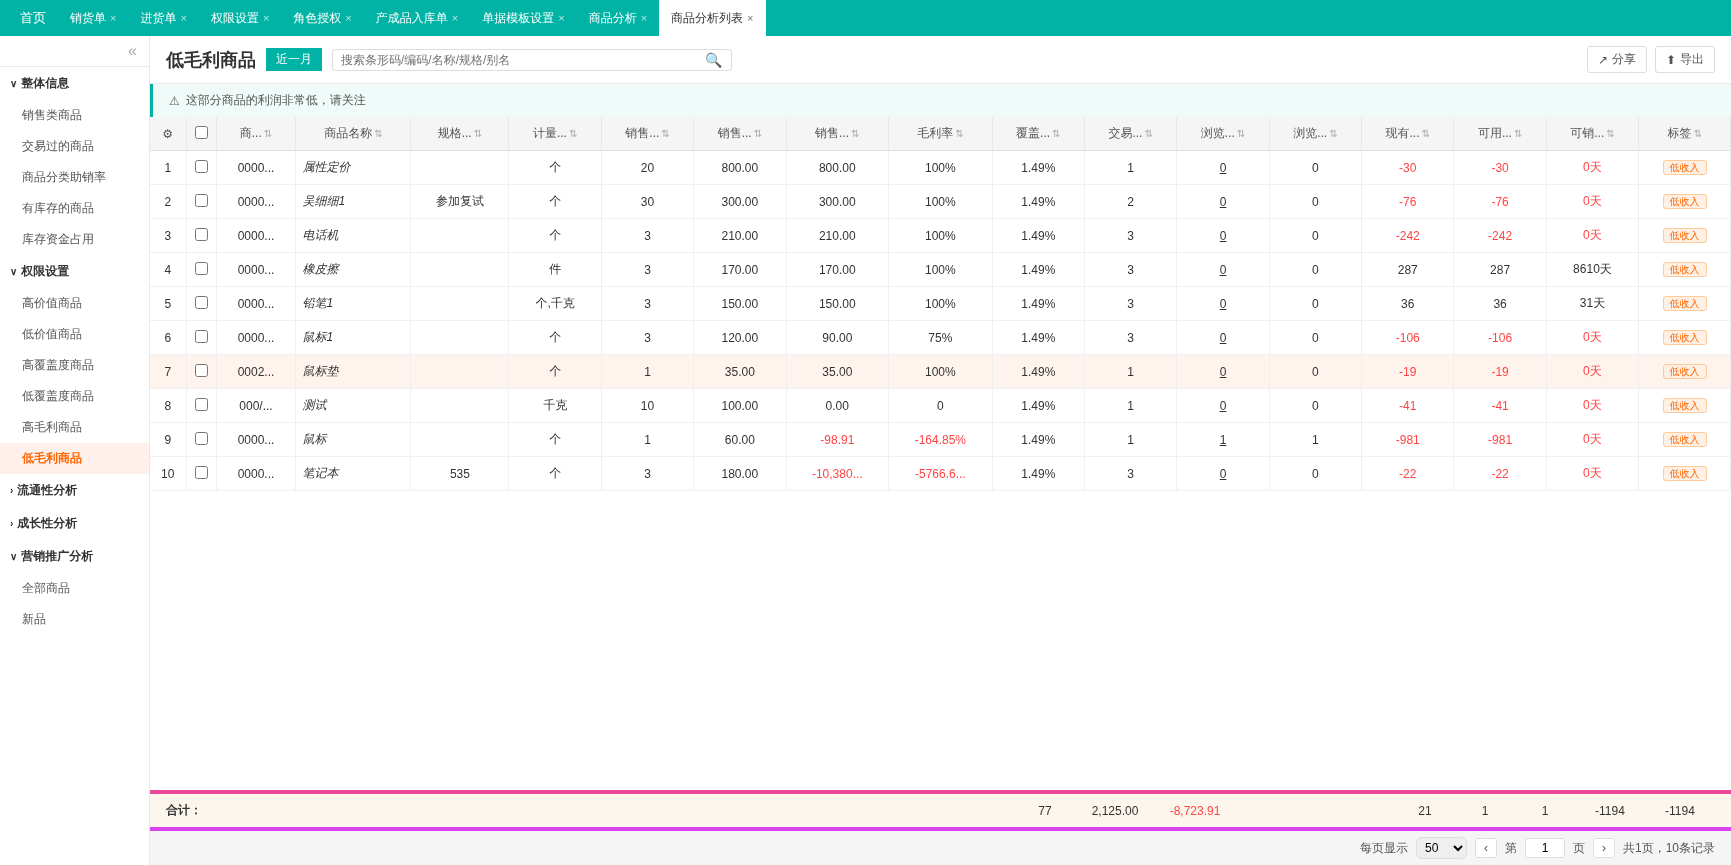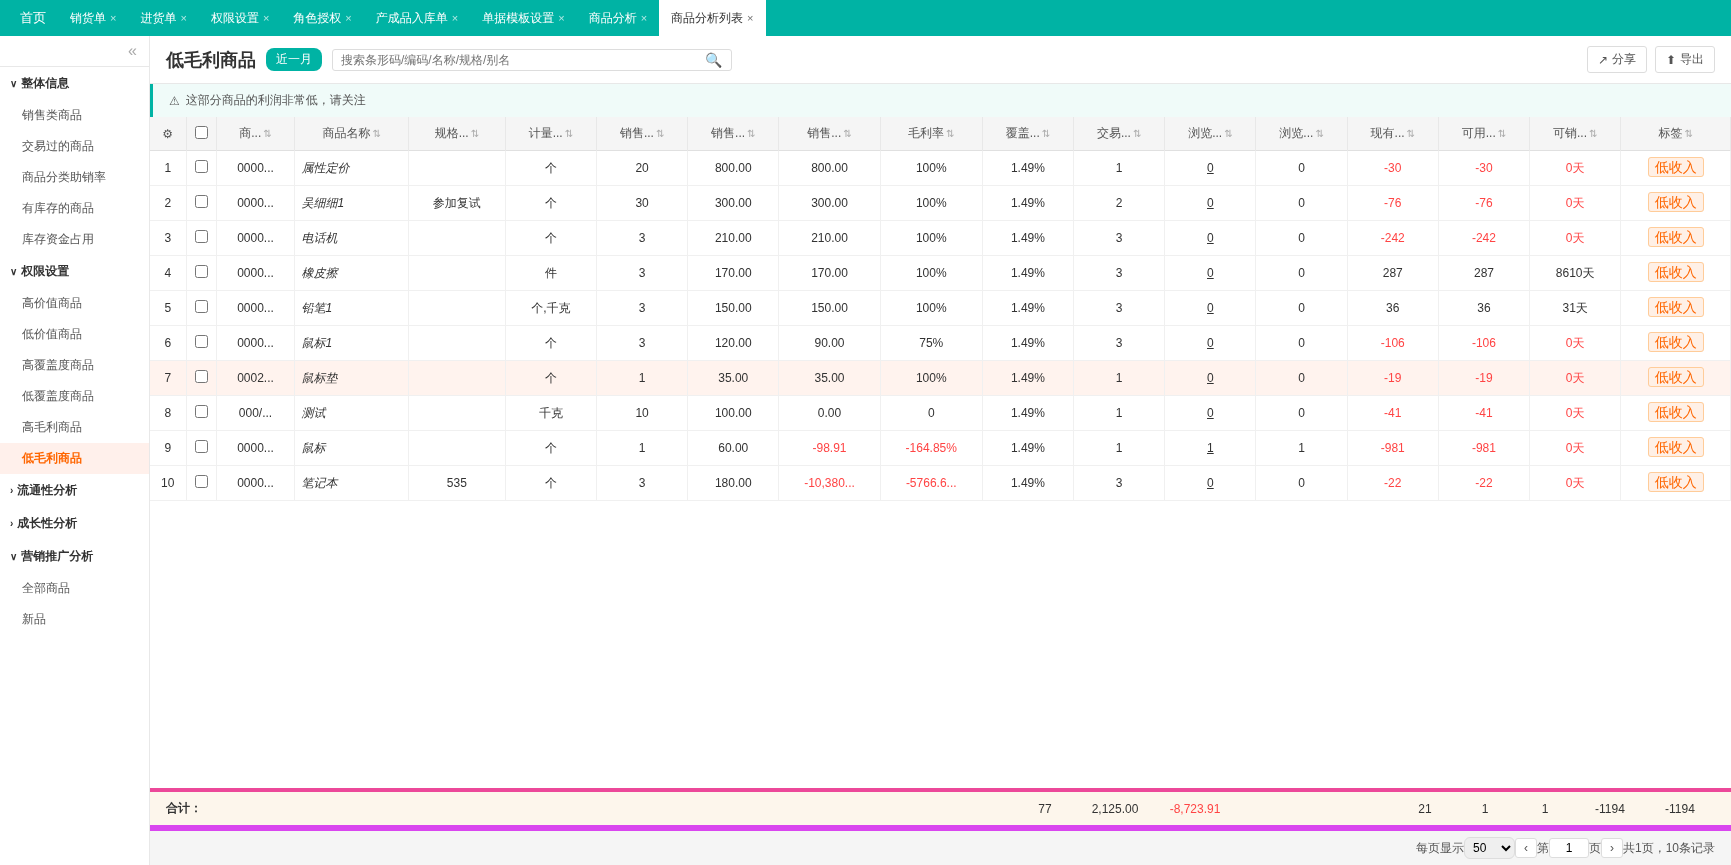--- a/index.html
+++ b/index.html
@@ -74,21 +74,21 @@
     }
     .page-title {
       font-size: 18px;
       font-weight: bold;
       color: #333;
     }
     .date-filter-btn {
       background: #00b3a4;
       color: #fff;
       border: none;
-      border-radius: 8px;
+      border-radius: 0;
       padding: 3px 10px;
       cursor: pointer;
       font-size: 12px;
     }
     .search-box {
       display: flex;
       align-items: center;
       border: 1px solid #ddd;
       border-radius: 3px;
       padding: 2px 8px;
@@ -162,46 +162,47 @@
       border-right: 1px solid #f0f0f0;
       white-space: nowrap;
     }
     tbody td.left { text-align: left; font-style: italic; }
     .tag-badge {
       background: #fff0e6;
       color: #ff6600;
       border: 1px solid #ffcc99;
       border-radius: 3px;
       padding: 1px 6px;
-      font-size: 14px;
+      font-size: 10px;
     }
     .text-red { color: #ff4444; }
     .underline { text-decoration: underline; cursor: pointer; }
 
     
     .table-footer {
       background: #fdf6ec;
       border-top: 4px solid #ec4899;
       display: flex;
       align-items: center;
       padding: 8px 16px;
       font-size: 12px;
       color: #333;
       flex-shrink: 0;
     }
     .total-label { font-weight: bold; margin-right: 20px; }
 
     
     .pagination-bar {
       background: #f5f5f5;
-      border-top: 6px solid #d946ef;
+      border-top: 4px solid #d946ef;
       display: flex;
       align-items: center;
       justify-content: flex-end;
       padding: 6px 16px;
+      gap: 8px;
       font-size: 12px;
       color: #555;
     }
     .pagination-bar select {
       border: 1px solid #ddd;
       border-radius: 6px;
       padding: 2px 4px;
       font-size: 12px;
     }
     .page-btn {

